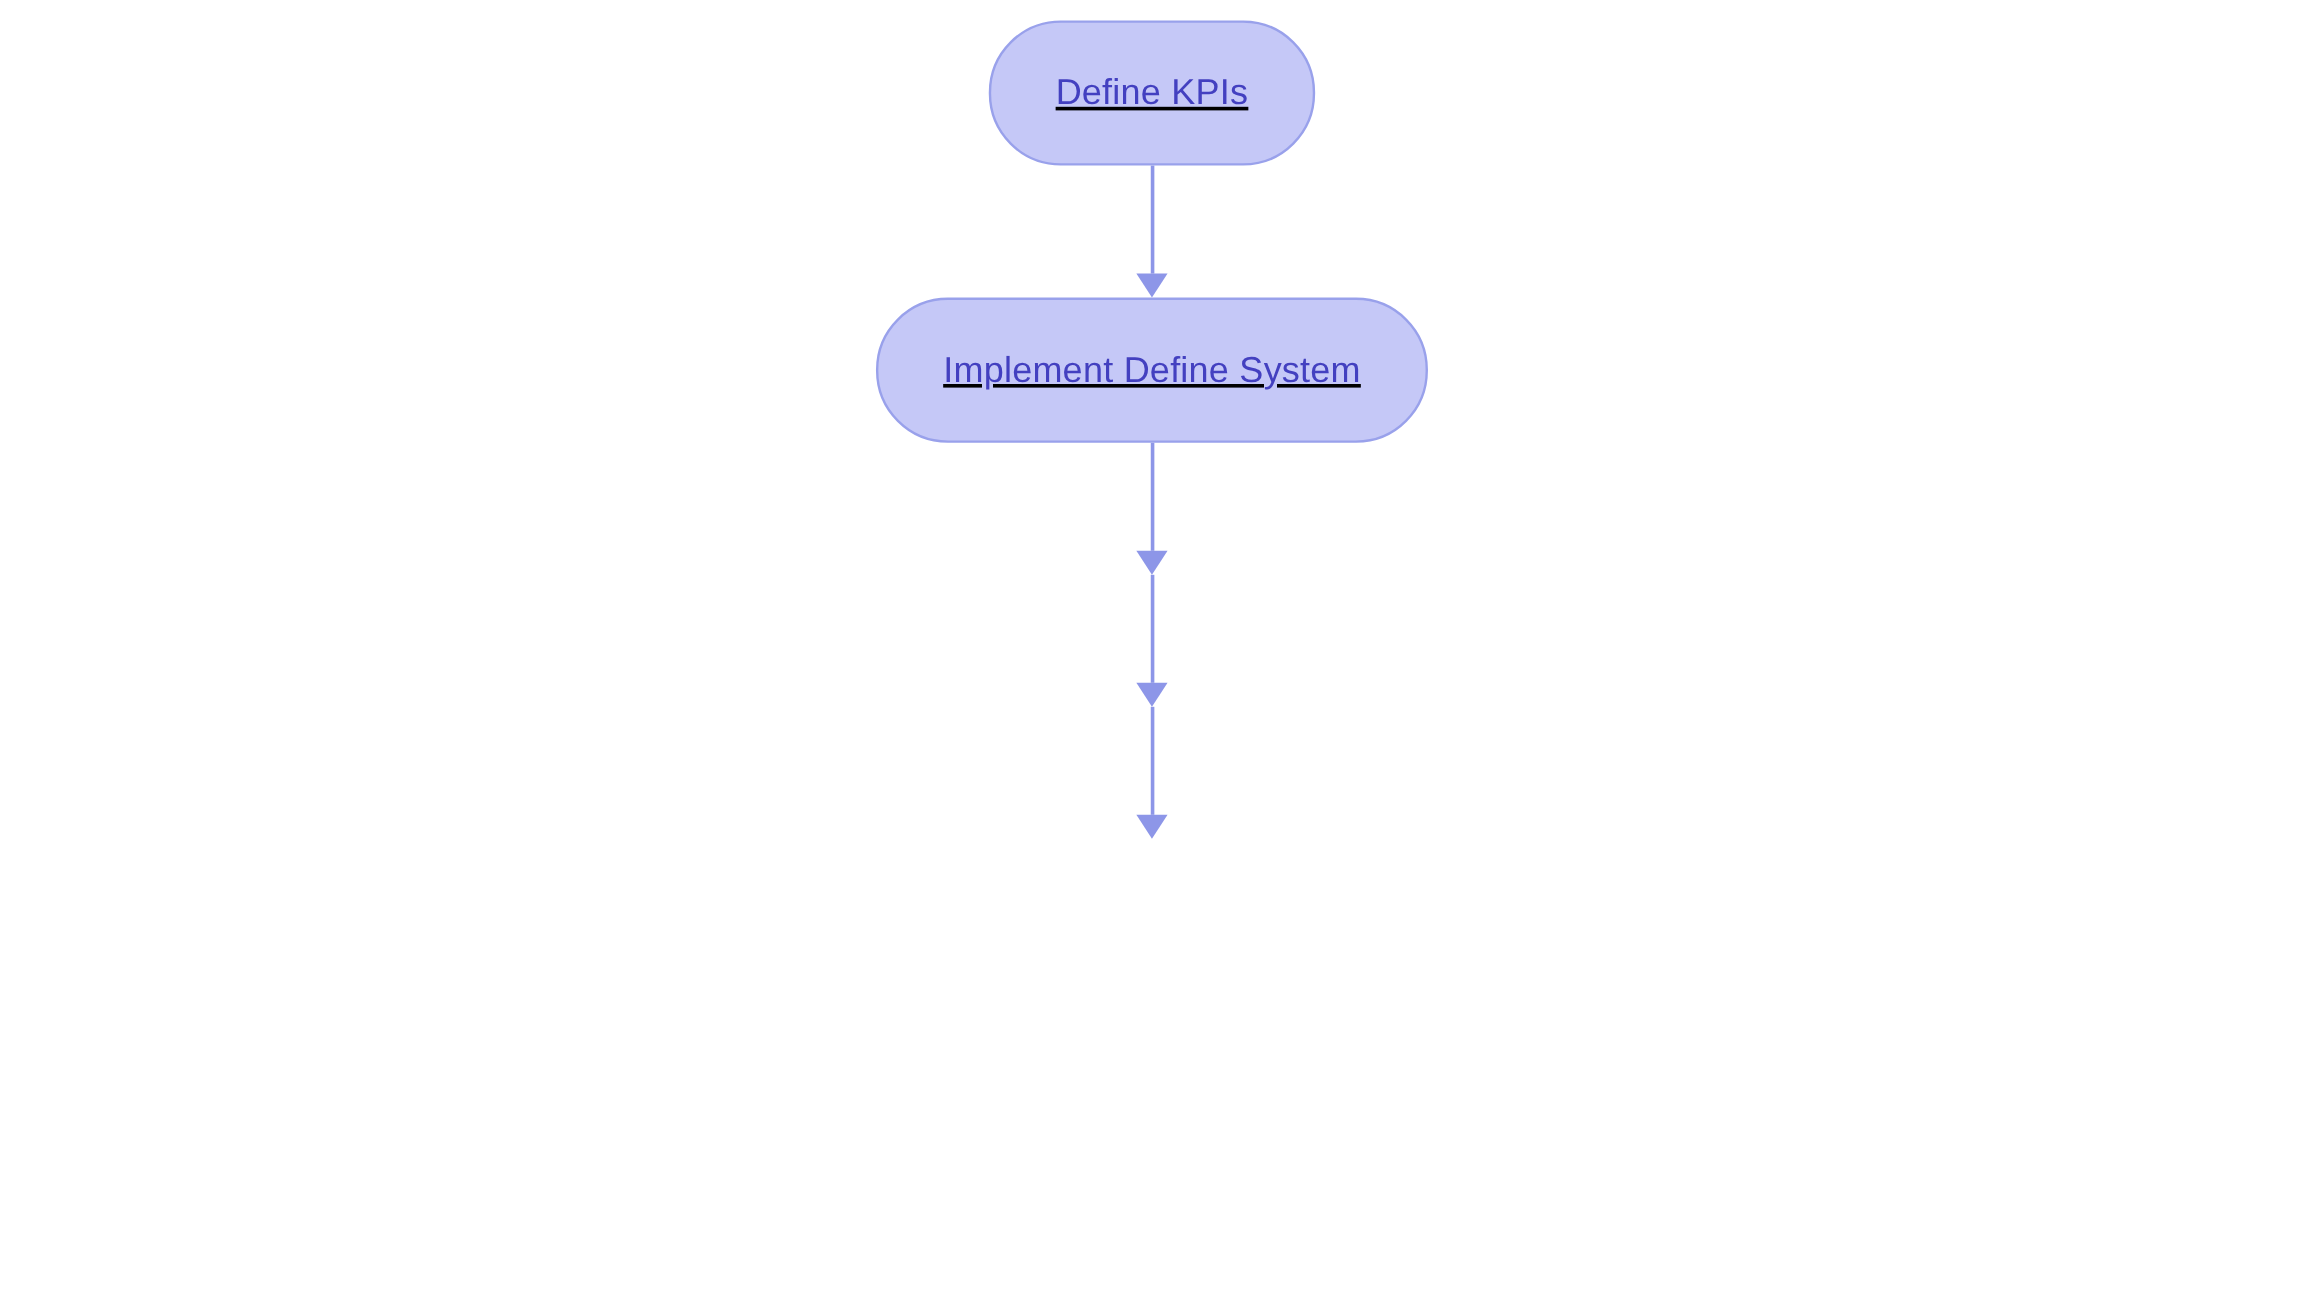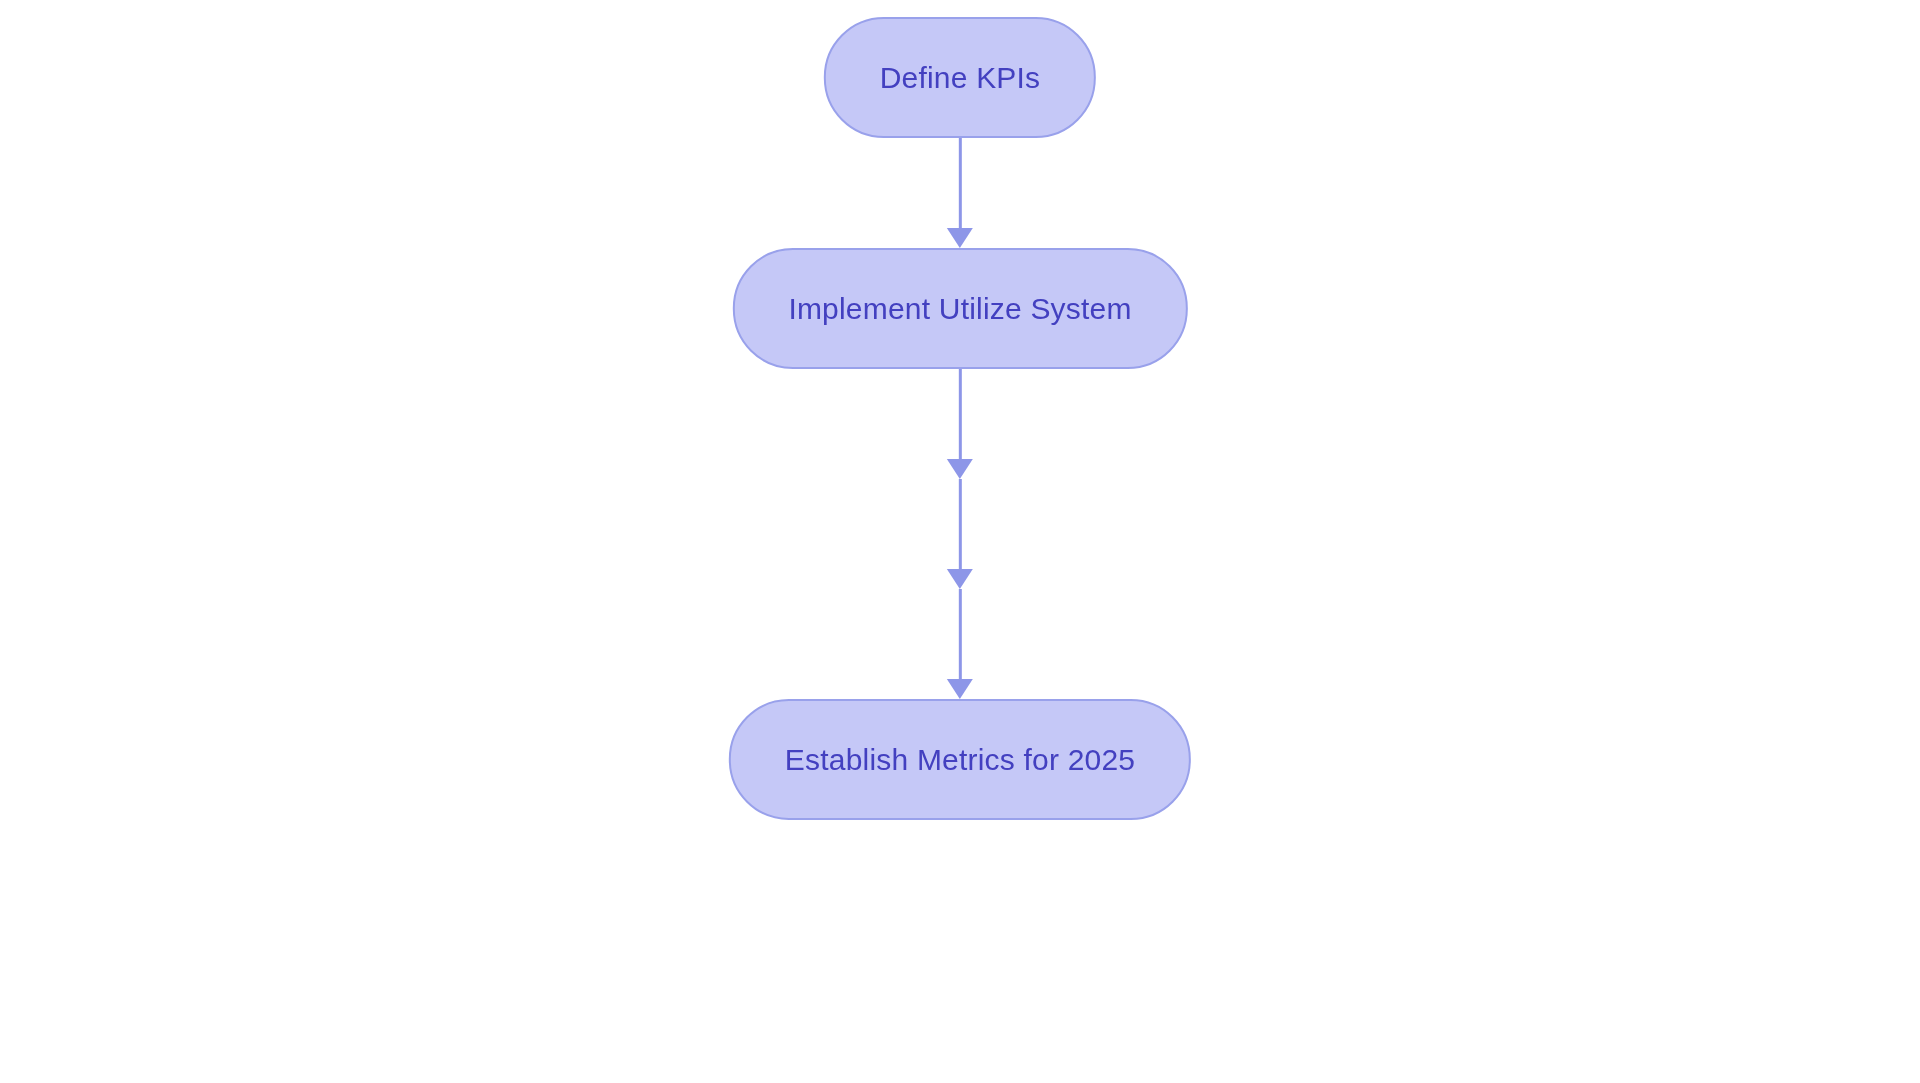--- a/index.html
+++ b/index.html
@@ -30,20 +30,21 @@
     height: 121px;
     min-width: 239px;
     padding: 16px 54px;
     display: flex;
     align-items: center;
     justify-content: center;
     background: var(--node-fill, #c5c8f7);
     border: 2px solid var(--node-border, #99a1eb);
     border-radius: 60px;
     white-space: nowrap;
+    text-decoration: underline;
   }
   .flow-node .node-label {
     font-size: 30px;
     line-height: 1;
     color: var(--node-text, #4340c0);
     letter-spacing: 0.2px;
   }
   .connector {
     height: 110px;
     display: flex;
@@ -71,37 +72,34 @@
   <div class="flow-node">
     <span class="node-label">Define KPIs</span>
   </div>
 
   <div class="connector">
     <div class="arrow-line"></div>
     <div class="arrow-head"></div>
   </div>
 
   <div class="flow-node">
-    <span class="node-label">Implement Utilize System</span>
+    <span class="node-label">Implement Define System</span>
   </div>
 
   <div class="connector">
     <div class="arrow-line"></div>
     <div class="arrow-head"></div>
   </div>
 
 
   <div class="connector">
     <div class="arrow-line"></div>
     <div class="arrow-head"></div>
   </div>
 
 
   <div class="connector">
     <div class="arrow-line"></div>
     <div class="arrow-head"></div>
   </div>
 
-  <div class="flow-node">
-    <span class="node-label">Establish Metrics for 2025</span>
-  </div>
 
 </div>
 
 </body></html>

